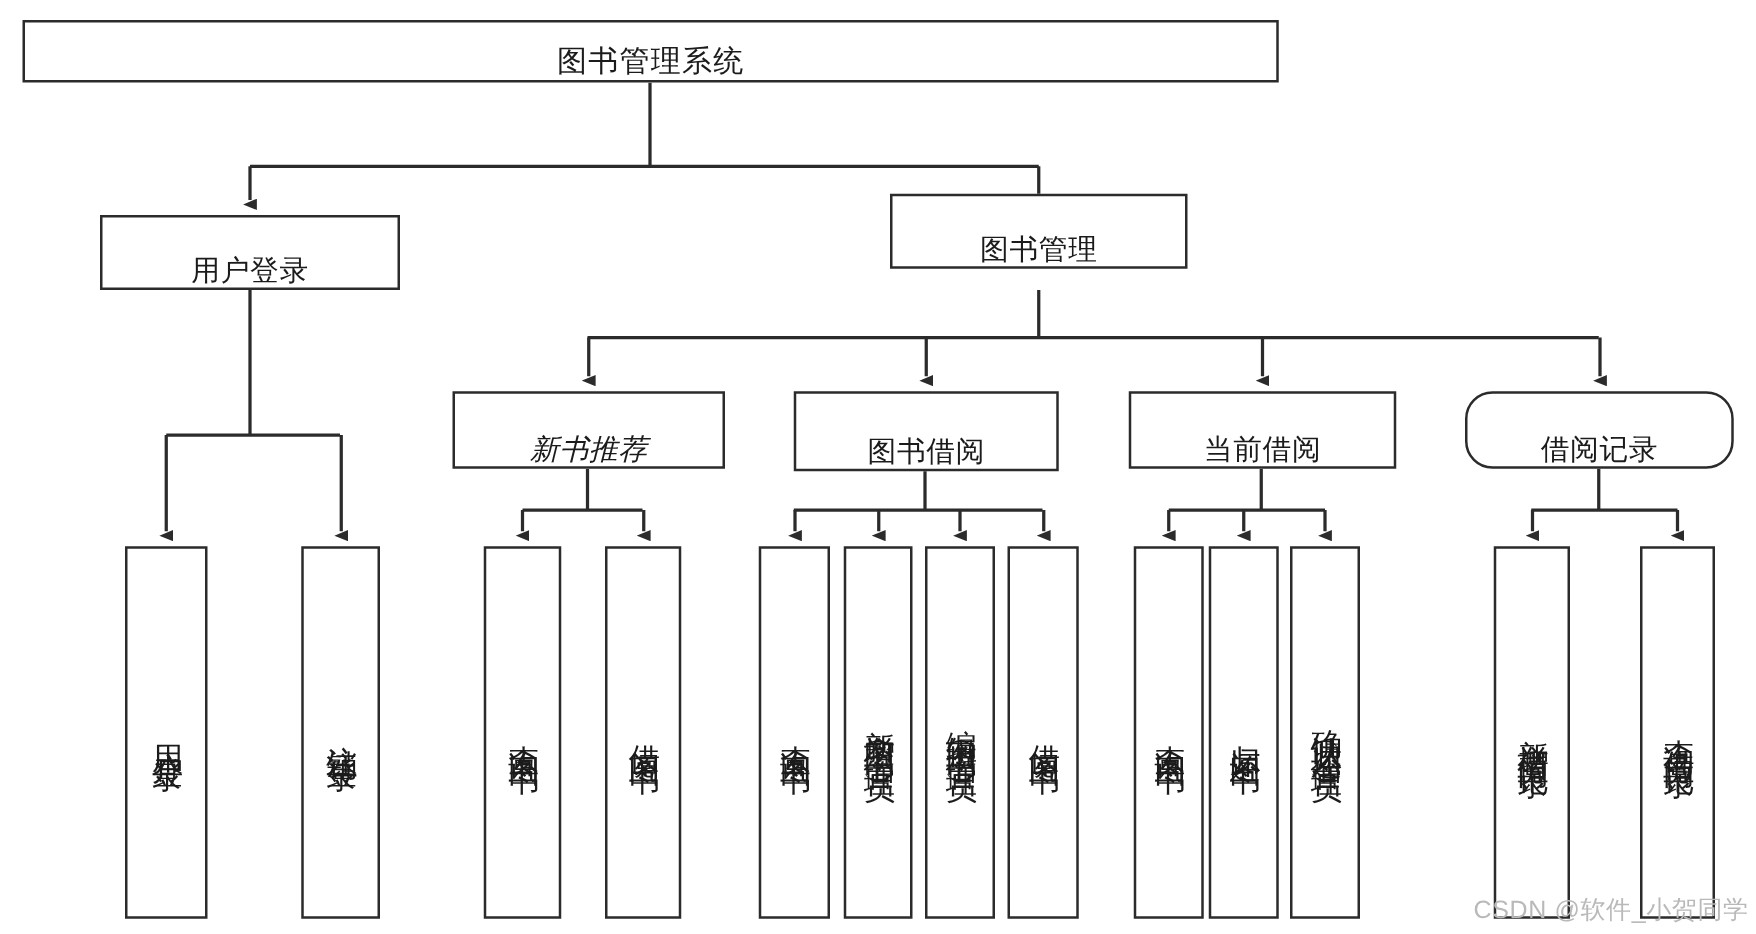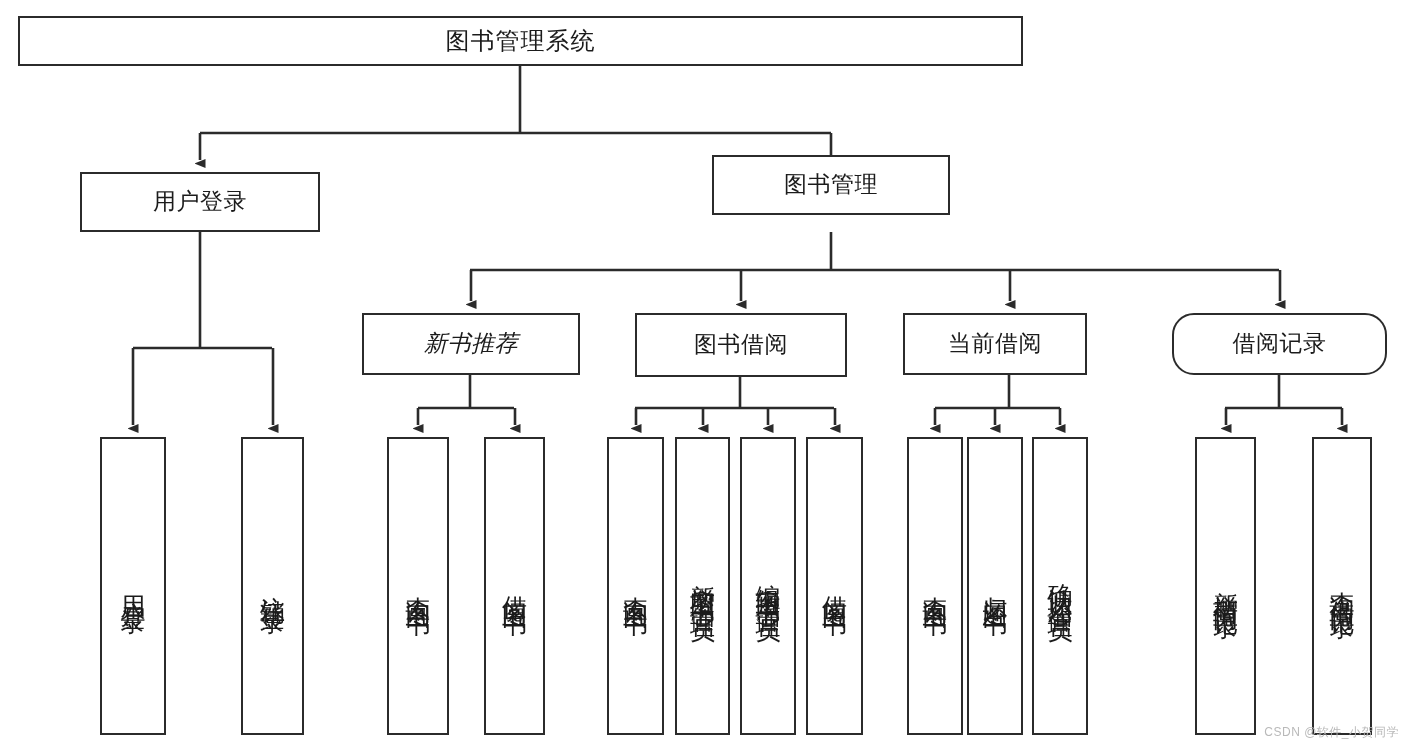--- a/index.html
+++ b/index.html
@@ -1,27 +1,27 @@
 <!DOCTYPE html>
 <html><head>
 <meta charset="utf-8">
 <style>
   html,body{margin:0;padding:0;background:#ffffff;}
   body{font-family:"Liberation Sans","DejaVu Sans",sans-serif;}
   #canvas{position:relative;width:1405px;height:747px;background:#ffffff;overflow:hidden;}
   svg.edges{position:absolute;left:0;top:0;width:1405px;height:747px;}
   .node{position:absolute;box-sizing:border-box;background:#ffffff;
-        border:2.5px solid #2b2b2b;display:flex;align-items:center;justify-content:center;}
+        border:2.5px solid #2b2b2b;display:flex;align-items:flex-end;justify-content:center;}
   .node .lbl{color:#1b1b1b;line-height:1.12;white-space:nowrap;}
   .node.horiz .lbl{font-size:23px;letter-spacing:.5px;}
   .node.root .lbl{font-size:24px;letter-spacing:1px;}
   .node.vert{align-items:center;justify-content:center;}
   .node.vert .lbl{writing-mode:vertical-rl;text-orientation:upright;
         font-size:25px;letter-spacing:5px;line-height:1;}
-  .watermark{position:absolute;right:6px;bottom:6px;font-size:12px;color:#b9b9b9;
+  .watermark{position:absolute;right:6px;bottom:6px;font-size:20px;color:#b9b9b9;
         letter-spacing:.5px;white-space:nowrap;}
 </style>
 </head>
 <body>
 
 <div id="canvas">
 
   <svg class="edges" viewBox="0 0 1405 747" xmlns="http://www.w3.org/2000/svg">
     <defs>
       <marker id="arrow" markerWidth="9" markerHeight="11" refX="1" refY="5.5" orient="auto" markerUnits="userSpaceOnUse">
@@ -74,21 +74,21 @@
       </div>
       <div class="node horiz" style="left: 712px; top: 155px; width: 238px; height: 60px;">
         <span class="lbl">图书管理</span>
       </div>
       <div class="node horiz" style="left: 362px; top: 313px; width: 218px; height: 62px; font-style: italic;">
         <span class="lbl">新书推荐</span>
       </div>
       <div class="node horiz" style="left: 635px; top: 313px; width: 212px; height: 64px;">
         <span class="lbl">图书借阅</span>
       </div>
-      <div class="node horiz" style="left: 903px; top: 313px; width: 184px; height: 62px;">
+      <div class="node horiz" style="left: 903px; top: 313px; width: 214px; height: 62px;">
         <span class="lbl">当前借阅</span>
       </div>
       <div class="node horiz" style="left: 1172px; top: 313px; width: 215px; height: 62px; border-radius: 22px;">
         <span class="lbl">借阅记录</span>
       </div>
       <div class="node vert" style="left: 100px; top: 437px; width: 66px; height: 298px;">
         <span class="lbl">用户登录</span>
       </div>
       <div class="node vert" style="left: 241px; top: 437px; width: 63px; height: 298px;">
         <span class="lbl">注销登录</span>

